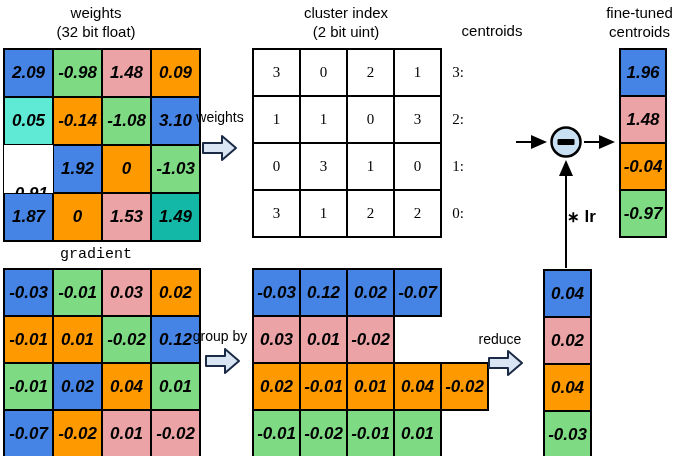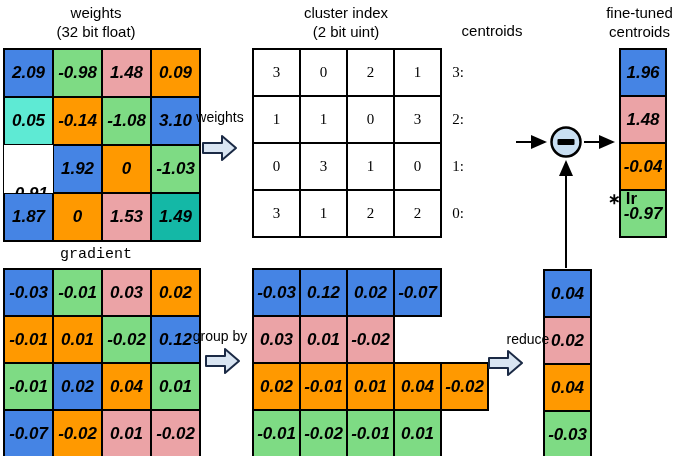--- a/index.html
+++ b/index.html
@@ -25,21 +25,21 @@
   #group-row-0 { left:252px; top:268px; }
   #group-row-1 { left:252px; top:315px; }
   #group-row-2 { left:252px; top:362px; }
   #group-row-3 { left:252px; top:409px; }
   .group-row .cell { width:47px; height:47px; }
   .row-label {
     position:absolute; width:26px; text-align:right;
     font-family:"Liberation Serif", serif; font-size:15px; line-height:19px;
   }
   .flow-label { position:absolute; font-size:14px; line-height:18px; text-align:center; color:#000; }
-  #label-lr { position:absolute; left:567px; top:188px; width:70px; text-align:right;
+  #label-lr { position:absolute; left:567px; top:206px; width:70px; text-align:left;
               font-weight:bold; font-size:17px; line-height:22px; }
   #label-lr .times { font-size:15px; margin-right:5px; font-weight:bold; }
   #overlay { position:absolute; left:0; top:0; pointer-events:none; }
   .block-arrow { fill:var(--arrow_fill,#d9e5f2); stroke:#1b2a45; stroke-width:2; stroke-linejoin:round; }
   .minus-circle { fill:var(--circle_fill,#c9dff2); stroke:#000; stroke-width:2.5; }
   .flow-line { stroke:#000; stroke-width:2; }
   .arrowhead { fill:#000; }
 </style>
 </head>
 <body>
@@ -152,21 +152,21 @@
       <div class="cell val" style="background: rgb(126, 219, 132);">-0.03</div>
     </div>
 
   <div class="row-label" style="left:438px; top:63px;">3:</div>
   <div class="row-label" style="left:438px; top:110px;">2:</div>
   <div class="row-label" style="left:438px; top:157px;">1:</div>
   <div class="row-label" style="left:438px; top:204px;">0:</div>
 
   <div class="flow-label" style="left:190px; top:108px; width:60px;">weights</div>
   <div class="flow-label" style="left:186px; top:327px; width:68px;">group by</div>
-  <div class="flow-label" style="left:500px; top:330px; width:56px;">reduce</div>
+  <div class="flow-label" style="left:472px; top:330px; width:56px;">reduce</div>
   <div id="label-lr"><span class="times">∗</span><span>lr</span></div>
 
   <svg id="overlay" width="686" height="459" viewBox="0 0 686 459">
     <defs>
       <marker id="ah" markerWidth="9" markerHeight="8" refX="7" refY="3.5" orient="auto">
         <path class="arrowhead" d="M0,0 L8,3.5 L0,7 z"></path>
       </marker>
     </defs>
 
     <polygon class="block-arrow" points="0,7 19,7 19,0 33,12 19,24 19,17 0,17" transform="translate(203,136)"></polygon>

